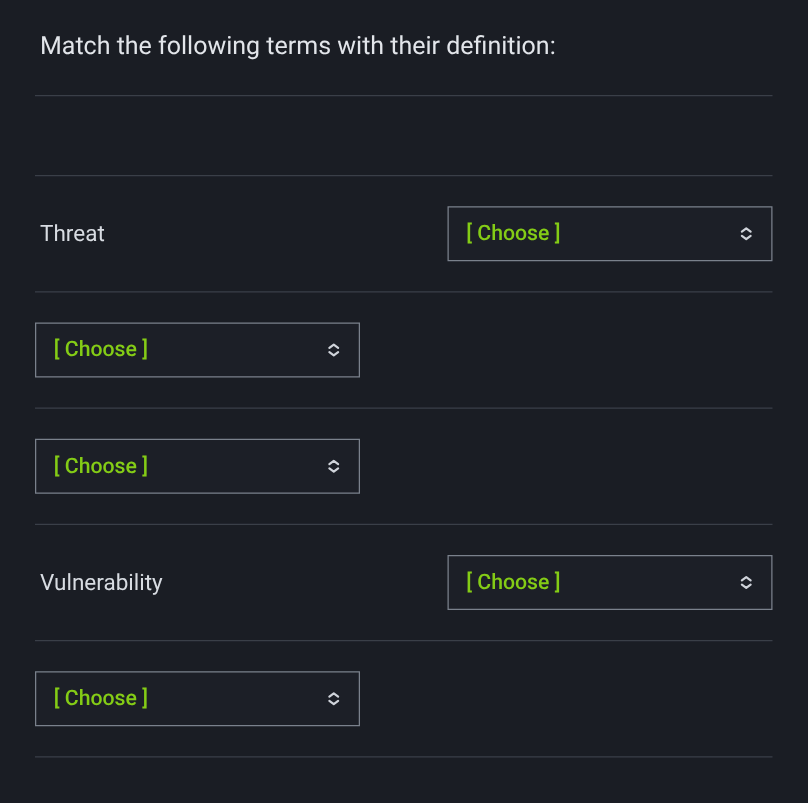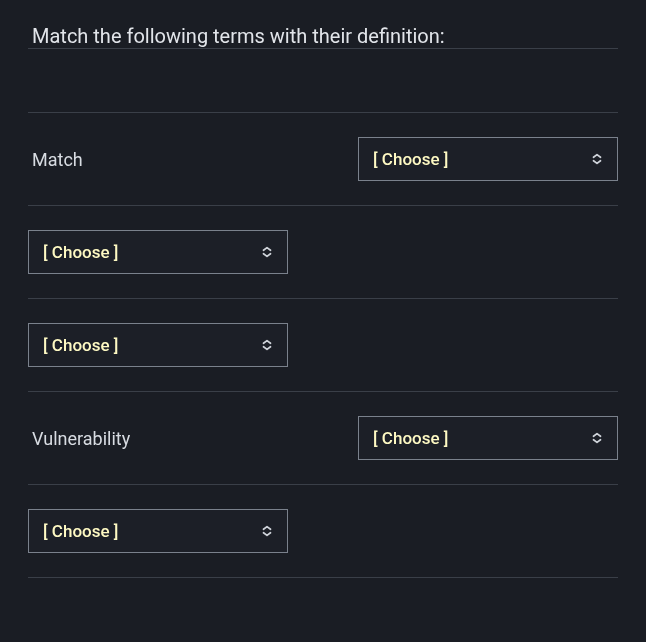--- a/index.html
+++ b/index.html
@@ -14,20 +14,21 @@
       font-family: -apple-system, BlinkMacSystemFont, "Segoe UI", Roboto, sans-serif;
       color: #d8dce2;
       overflow: hidden;
     }
     .container {
       padding: 24px 28px 0 28px;
     }
     .question-prompt {
       font-size: 20px;
       color: #e2e5ea;
+      margin-bottom: 28px;
       padding-left: 4px;
     }
     .divider-top {
       border: none;
       border-top: 1px solid #3a3f48;
       margin-bottom: 18px;
     }
     .match-row {
       display: flex;
       align-items: center;
@@ -47,21 +48,21 @@
       border: 1px solid #7a818c;
       background: #1c1f27;
       display: flex;
       align-items: center;
       justify-content: space-between;
       padding: 0 12px 0 14px;
       cursor: pointer;
     }
     .dropdown-text {
       font-size: 17px;
-      color: #fef9c3;
+      color: #84cc16;
       font-weight: 500;
     }
     .dropdown-icon {
       width: 16px;
       height: 16px;
       display: flex;
       align-items: center;
       justify-content: center;
     }
     .dropdown-icon svg {
@@ -75,21 +76,21 @@
   </style>
 </head>
 <body>
 
 <div class="container">
   <div class="question-prompt">Match the following terms with their definition:</div>
   <hr class="divider-top">
   <div class="spacer-top"></div>
 
   <div class="match-row">
-    <div class="term-label">Match</div>
+    <div class="term-label">Threat</div>
     <div class="dropdown">
       <span class="dropdown-text">[ Choose ]</span>
       <span class="dropdown-icon">
         <svg viewBox="0 0 16 16" fill="none" stroke="#cfd3da" stroke-width="2" stroke-linecap="round" stroke-linejoin="round">
           <path d="M4 6l4-3 4 3"></path>
             <path d="M4 10l4 3 4-3"></path>
         </svg>
       </span>
     </div>
   </div>

